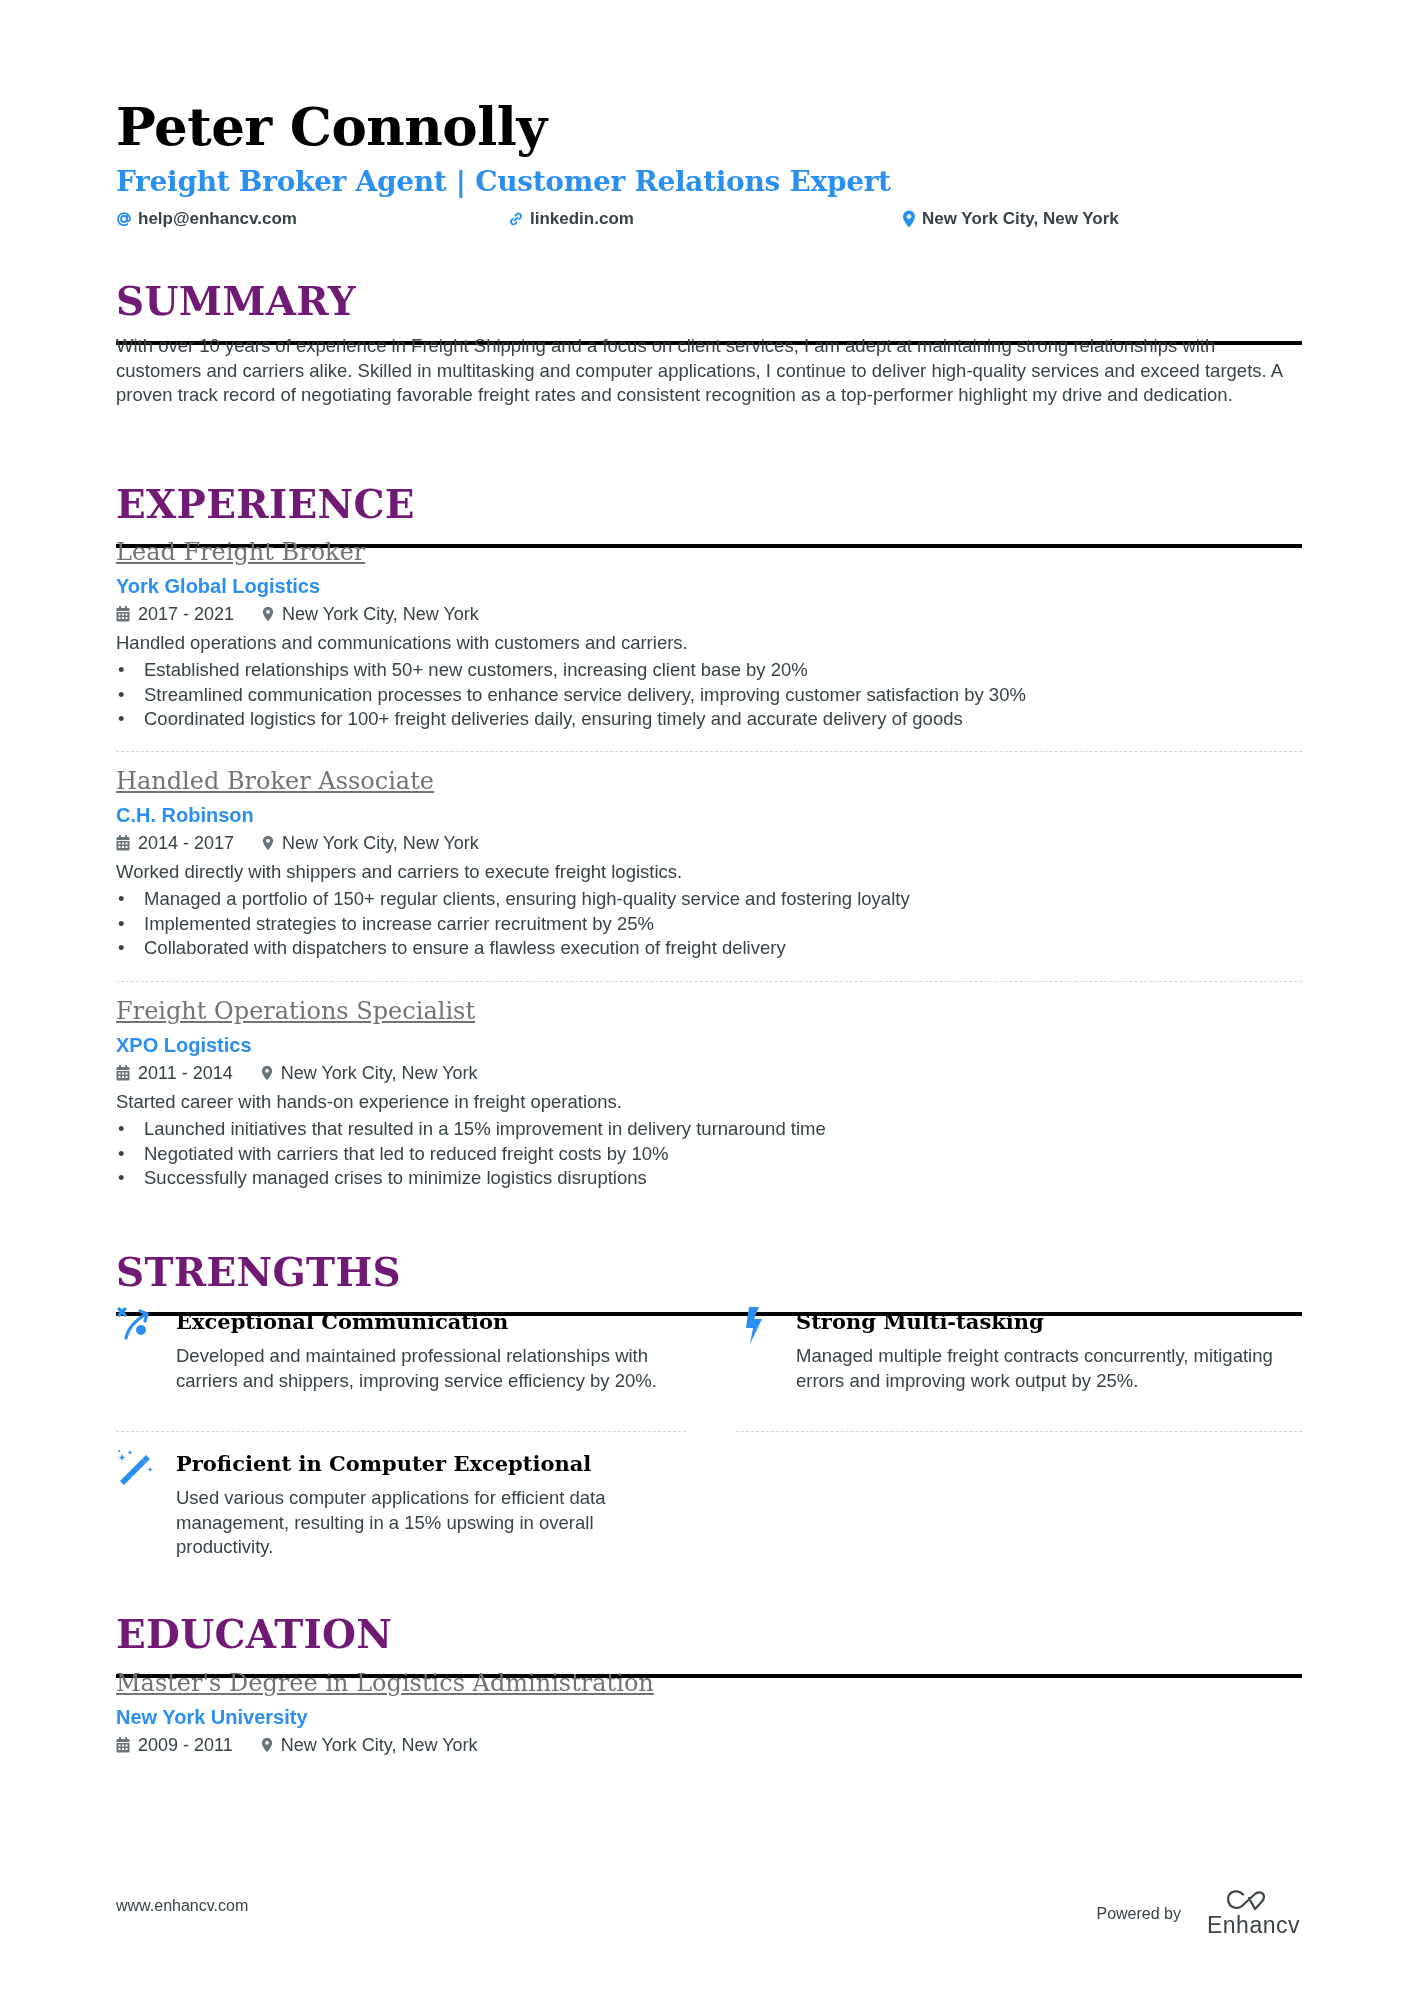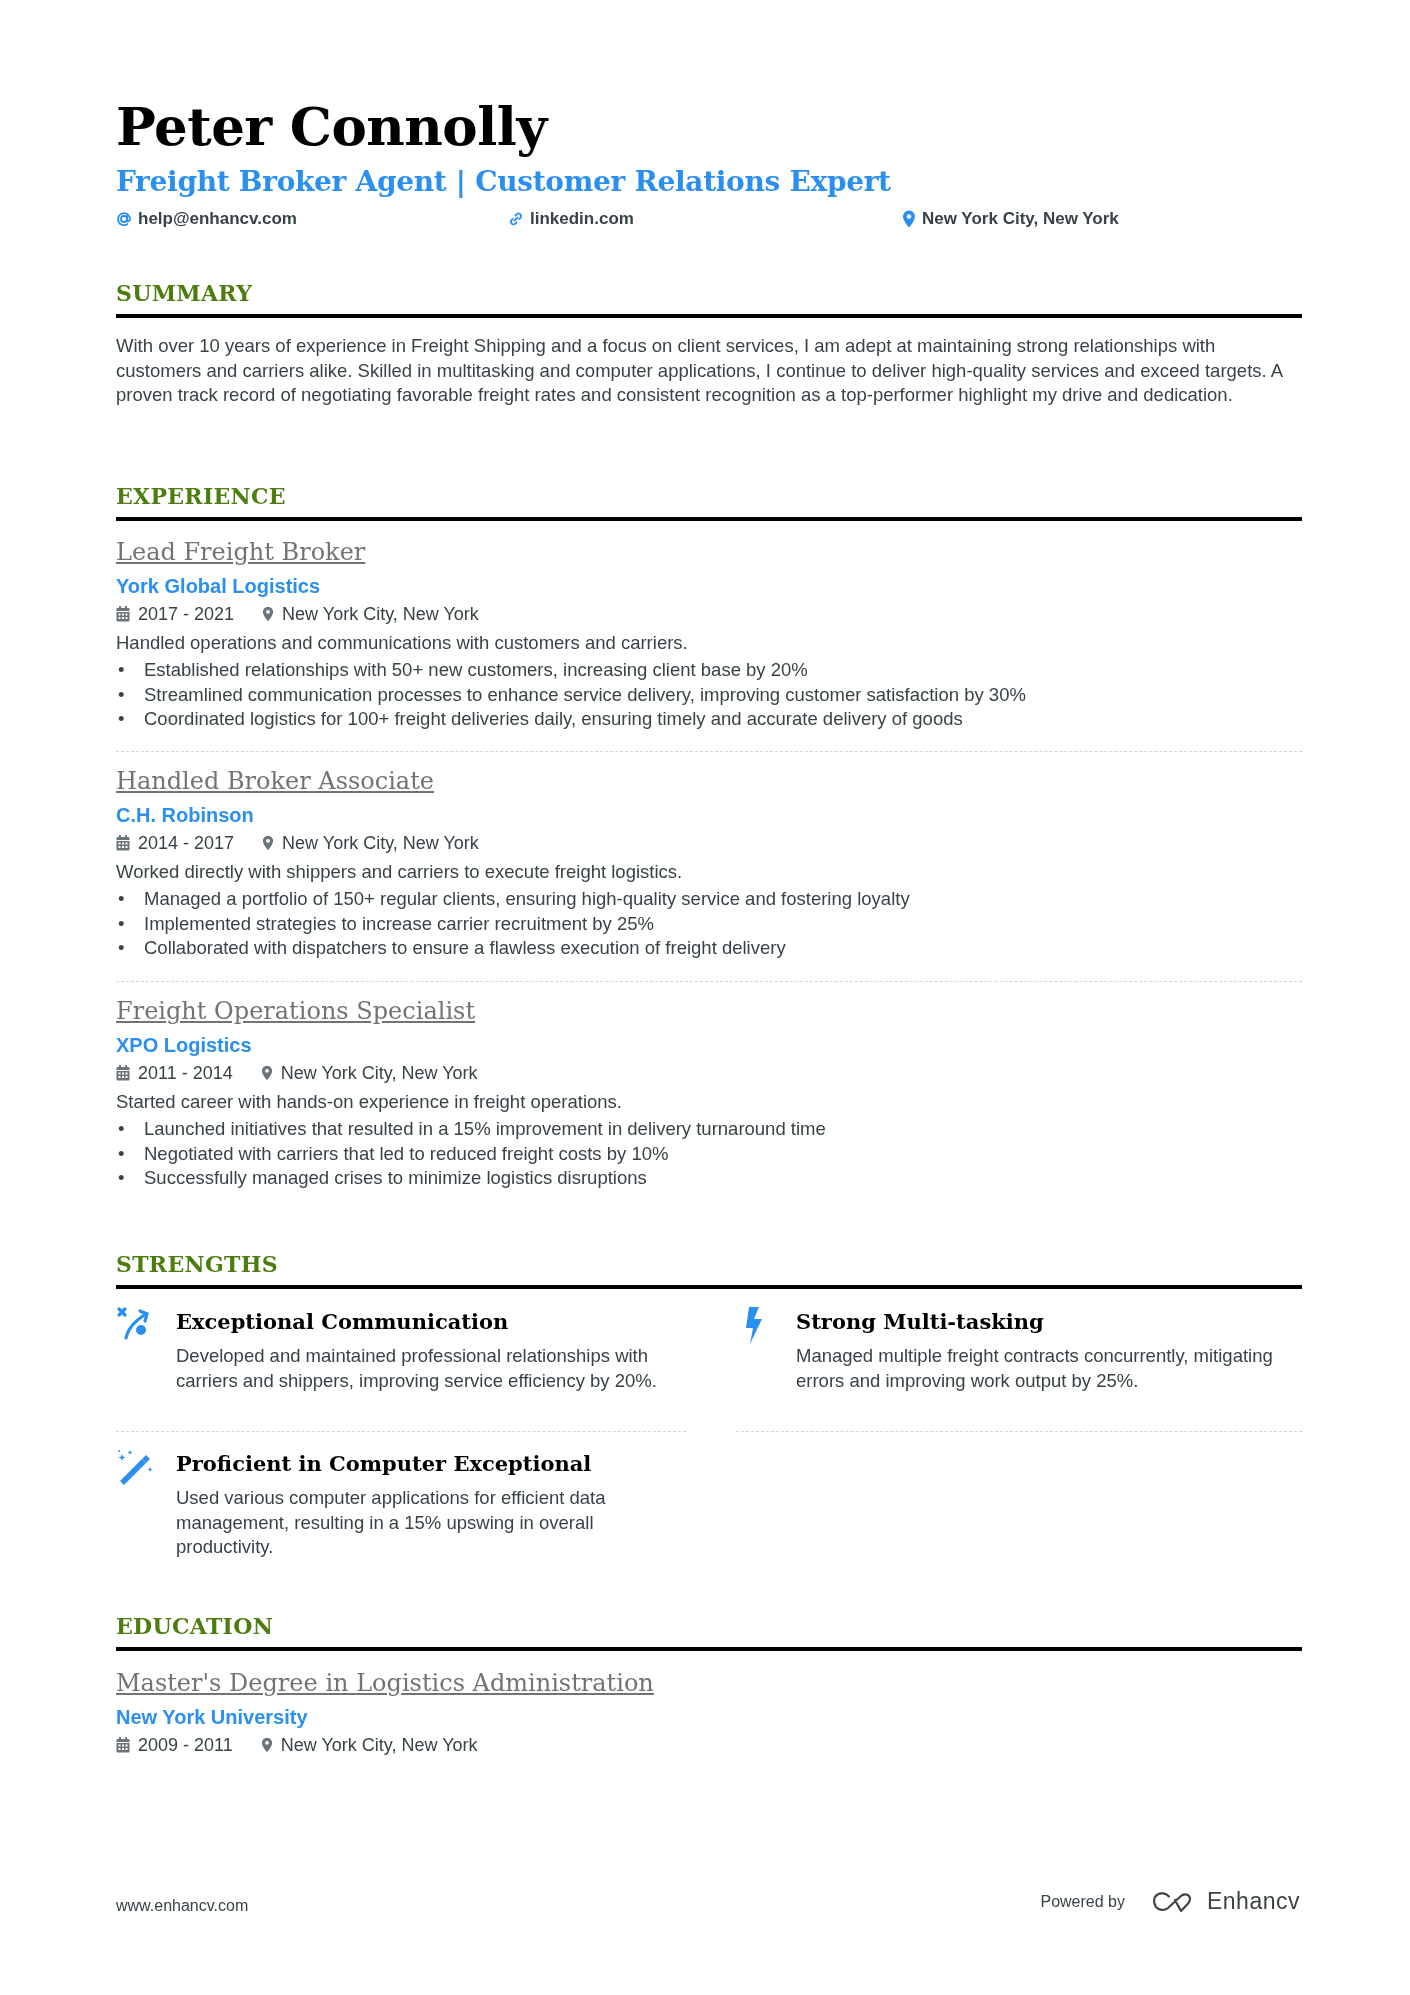--- a/index.html
+++ b/index.html
@@ -9,21 +9,21 @@
   .serif { font-family: "DejaVu Serif", "Liberation Serif", serif; }
 
   
   .name { position: absolute; top: 100px; left: 0; font-size: 53px; font-weight: bold; color: #000; letter-spacing: -0.5px; line-height: 1; }
   .subtitle { position: absolute; top: 168px; left: 0; font-size: 28px; font-weight: bold; color: #2b8ff0; line-height: 1; letter-spacing: -0.3px; }
   .contacts { position: absolute; top: 209px; left: 0; width: 1186px; height: 24px; }
   .contact { position: absolute; top: 0; display: flex; font-size: 17px; font-weight: bold; color: #384347; }
   .contact .ic { color: #2b8ff0; margin-right: 6px; display: inline-flex; align-items: center; }
 
   
-  .section-title { position: absolute; left: 0; width: 1186px; font-size: 22px; font-weight: bold; color: #4d7c0f; line-height: 1; padding-bottom: 10px; border-bottom: 4px solid #000; letter-spacing: 0.3px; }
+  .section-title { position: absolute; left: 0; width: 1186px; font-size: 39px; font-weight: bold; color: #701a75; line-height: 1; padding-bottom: 20px; border-bottom: 4px solid #000; letter-spacing: 0.3px; }
 
   .para { position: absolute; left: 0; width: 1186px; font-size: 18.5px; line-height: 24.5px; color: #384347; }
 
   
   .job { position: absolute; left: 0; width: 1186px; }
   .job-title { font-size: 24px; color: #737373; line-height: 32px; text-decoration: underline; }
   .company { font-size: 20px; font-weight: bold; color: #2b8ff0; line-height: 26px; margin-top: 5px; }
   .meta { display: flex; align-items: center; font-size: 18px; color: #384347; line-height: 24px; margin-top: 3px; }
   .meta .mi { display: inline-flex; align-items: center; color: #6b7478; margin-right: 8px; }
   .meta .gap { width: 28px; }
@@ -37,21 +37,21 @@
   .strength { position: absolute; width: 560px; }
   .strength .sicon { position: absolute; left: 0; top: 0; width: 40px; height: 40px; color: #2b8ff0; }
   .strength .stitle { position: absolute; left: 60px; top: 2px; font-size: 21px; font-weight: bold; color: #000; line-height: 28px; white-space: nowrap; }
   .strength .sdesc { position: absolute; left: 60px; top: 38px; width: 500px; font-size: 18.5px; line-height: 24.5px; color: #384347; }
   .sdiv { position: absolute; border-top: 1.5px dashed #d4d6d8; }
 
   
   .footer-left { position: absolute; left: 116px; top: 1897px; font-size: 16px; color: #384347; }
   .footer-right { position: absolute; right: 110px; top: 1888px; display: flex; align-items: center; }
   .powered { font-size: 16px; color: #384347; margin-right: 26px; }
-  .brand { display: flex; align-items: center; color: #3d4447; font-size: 23px; letter-spacing: 0.5px; }
+  .brand { display: flex; align-items: center; color: #3d4447; font-size: 23px; letter-spacing: 0.5px; flex-direction: column; }
   .brand svg { margin-right: 10px; }
 </style>
 </head>
 <body>
 
 <div class="page">
 
   <div class="name serif">Peter Connolly</div>
   <div class="subtitle serif">Freight Broker Agent | Customer Relations Expert</div>
 

